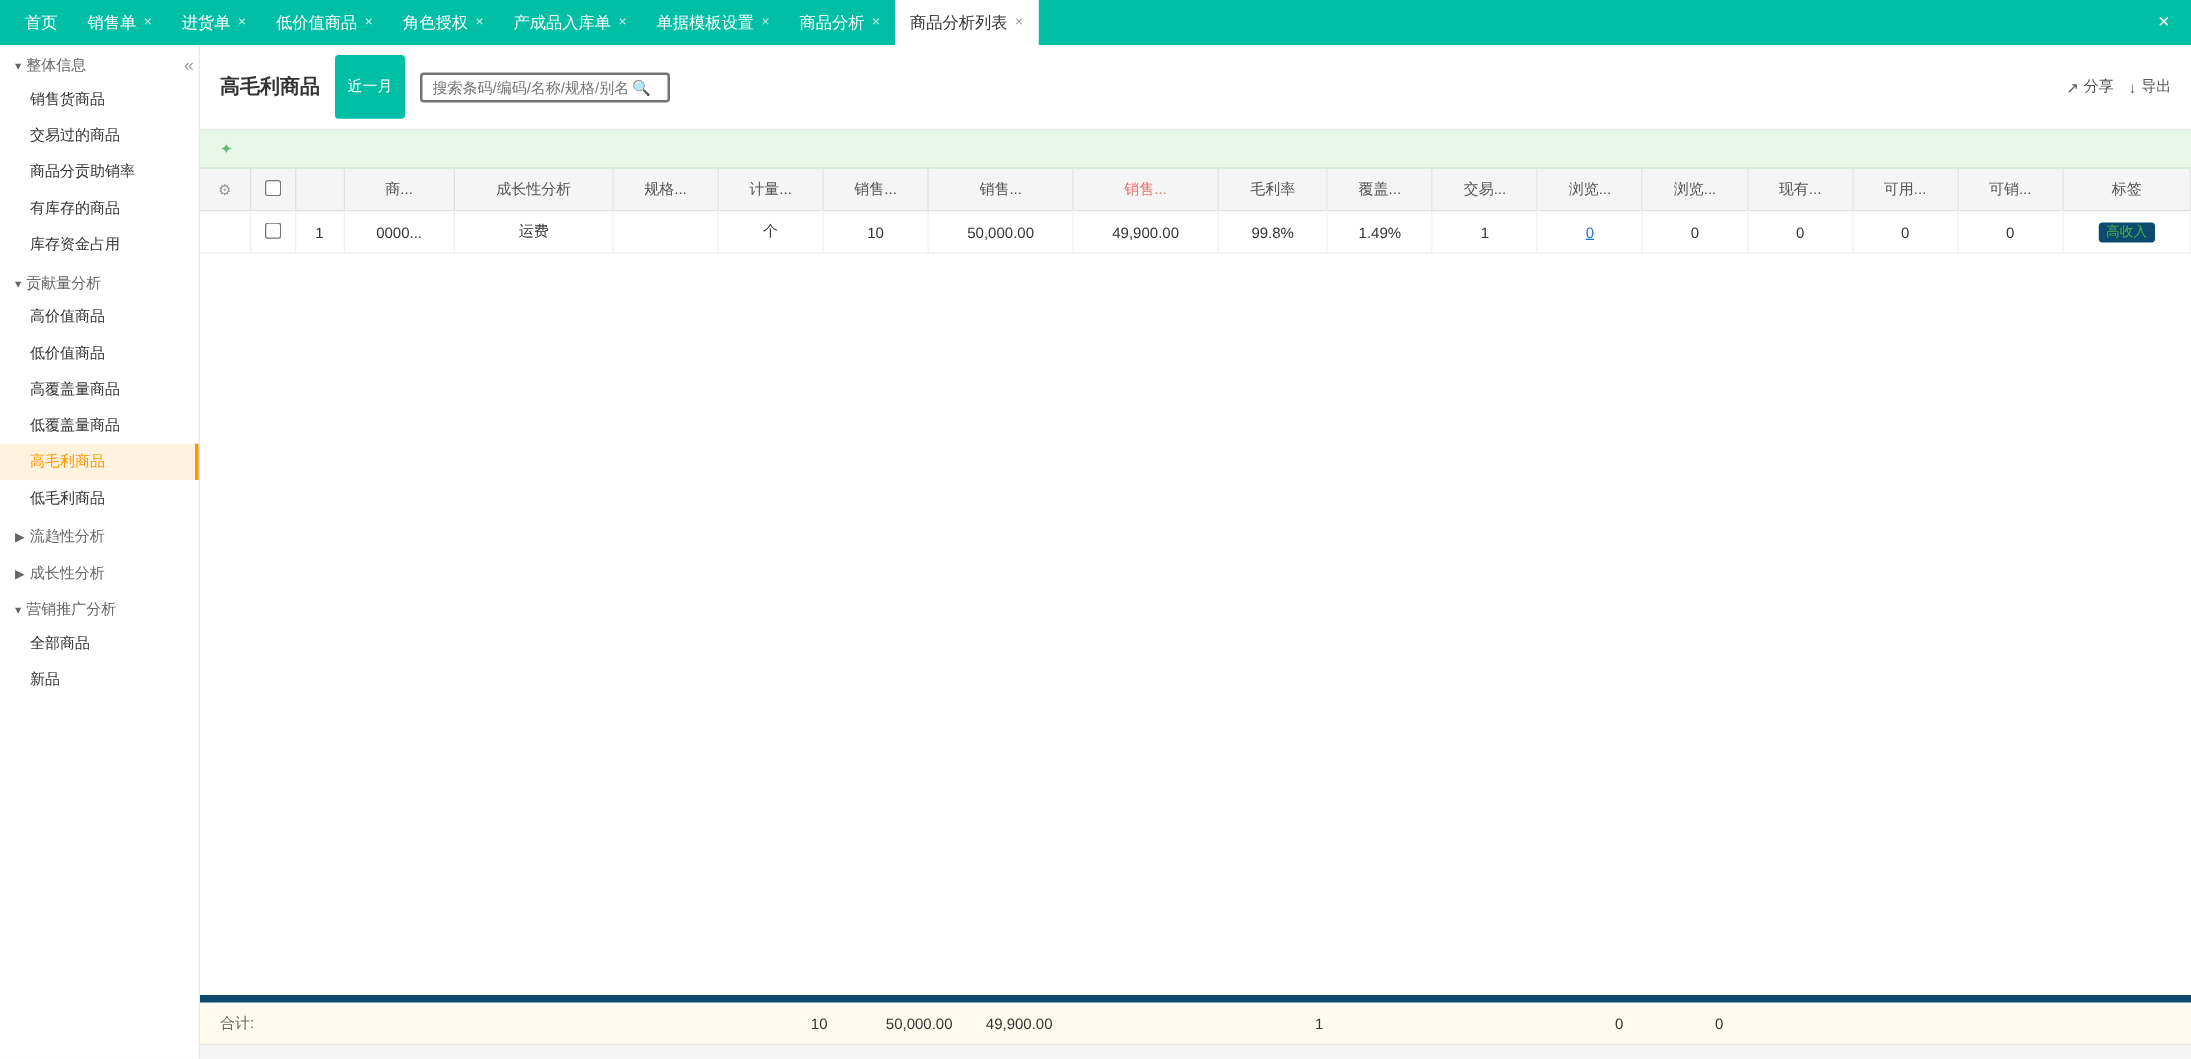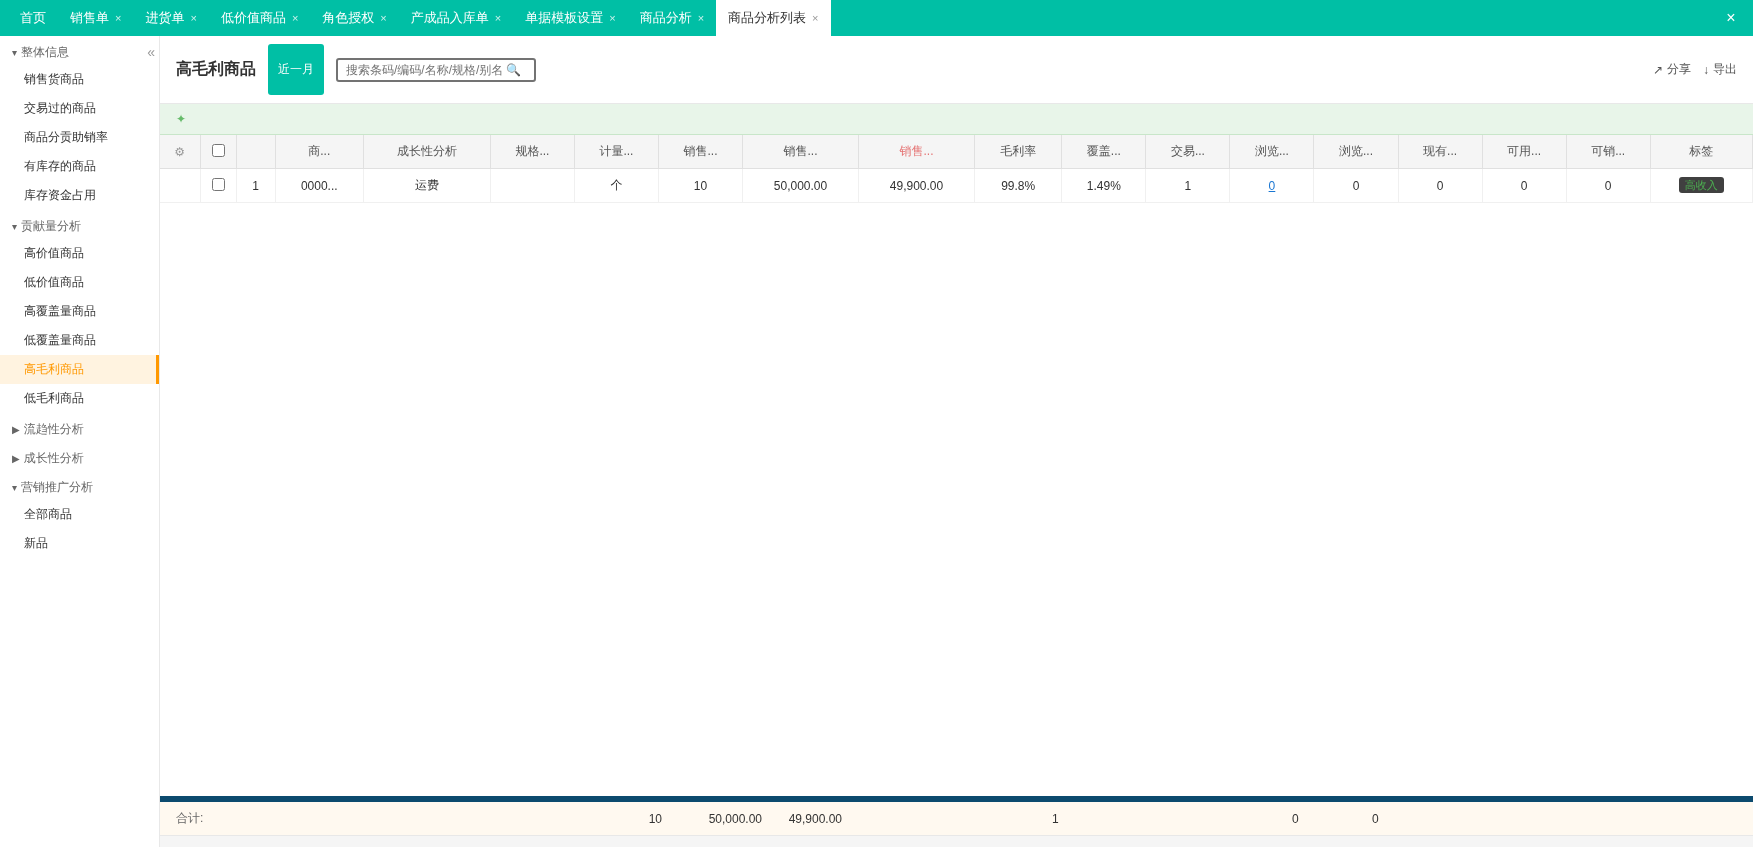--- a/index.html
+++ b/index.html
@@ -198,21 +198,21 @@
     tbody tr {
       border-bottom: 1px solid #f0f0f0;
     }
     tbody td {
       padding: 8px 8px;
       text-align: center;
       border-right: 1px solid #f0f0f0;
       white-space: nowrap;
     }
     .tag-high {
-      background: #404040;
+      background: #0c4a6e;
       color: #4caf50;
       border-radius: 3px;
       padding: 2px 6px;
       font-size: 11px;
     }
 
     
     .footer-bar {
       background: #fff9f0;
       border-top: 6px solid #0c4a6e;

